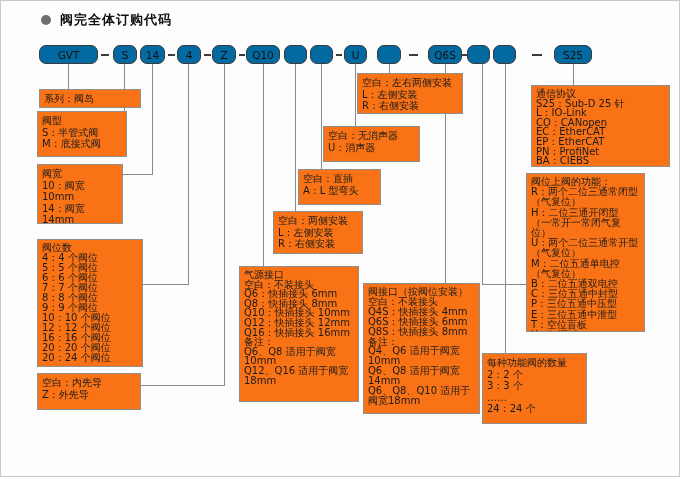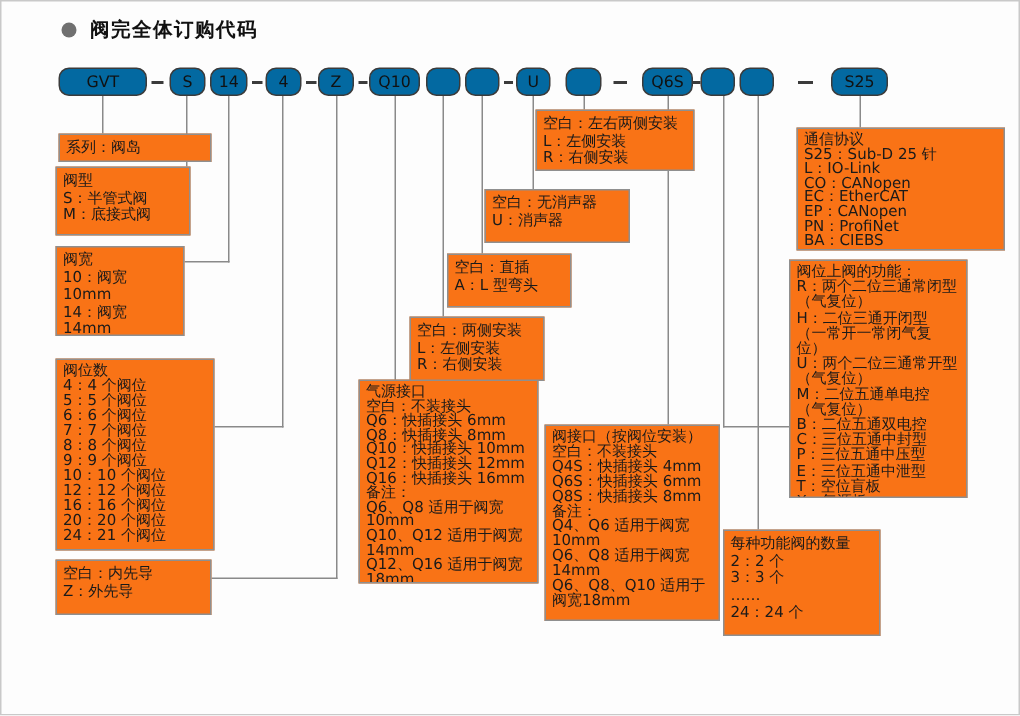--- a/index.html
+++ b/index.html
@@ -97,38 +97,37 @@
       <div class="line">4：4 个阀位</div>
       <div class="line">5：5 个阀位</div>
       <div class="line">6：6 个阀位</div>
       <div class="line">7：7 个阀位</div>
       <div class="line">8：8 个阀位</div>
       <div class="line">9：9 个阀位</div>
       <div class="line">10：10 个阀位</div>
       <div class="line">12：12 个阀位</div>
       <div class="line">16：16 个阀位</div>
       <div class="line">20：20 个阀位</div>
-      <div class="line">24：21 个阀位</div>
+      <div class="line">20：24 个阀位</div>
     </div>
   <div class="eb" style="left:36px;top:372px;width:104px;height:37px;">
       <div class="line">空白：内先导</div>
       <div class="line">Z：外先导</div>
     </div>
 
-  <div class="eb" style="left:238px;top:252px;width:120px;height:136px;line-height:9.6px;">
+  <div class="eb" style="left:238px;top:265px;width:120px;height:136px;line-height:9.6px;">
       <div class="line">气源接口</div>
       <div class="line">空白：不装接头</div>
       <div class="line">Q6：快插接头 6mm</div>
       <div class="line">Q8：快插接头 8mm</div>
       <div class="line">Q10：快插接头 10mm</div>
       <div class="line">Q12：快插接头 12mm</div>
       <div class="line">Q16：快插接头 16mm</div>
       <div class="line">备注：</div>
       <div class="line">Q6、Q8 适用于阀宽10mm</div>
-      <div class="line">Q10、Q12 适用于阀宽14mm</div>
       <div class="line">Q12、Q16 适用于阀宽18mm</div>
     </div>
   <div class="eb" style="left:272px;top:210px;width:90px;height:43px;">
       <div class="line">空白：两侧安装</div>
       <div class="line">L：左侧安装</div>
       <div class="line">R：右侧安装</div>
     </div>
   <div class="eb" style="left:322px;top:125px;width:97px;height:36px;">
       <div class="line">空白：无消声器</div>
       <div class="line">U：消声器</div>
@@ -153,21 +152,21 @@
       <div class="line">Q6、Q8 适用于阀宽14mm</div>
       <div class="line">Q6、Q8、Q10 适用于阀宽18mm</div>
     </div>
 
   <div class="eb" style="left:530px;top:84px;width:139px;height:82px;line-height:9.6px;">
       <div class="line">通信协议</div>
       <div class="line">S25：Sub-D 25 针</div>
       <div class="line">L：IO-Link</div>
       <div class="line">CO：CANopen</div>
       <div class="line">EC：EtherCAT</div>
-      <div class="line">EP：CANopen</div>
+      <div class="line">EP：EtherCAT</div>
       <div class="line">PN：ProfiNet</div>
       <div class="line">BA：CIEBS</div>
     </div>
   <div class="eb" style="left:525px;top:172px;width:119px;height:159px;line-height:10.2px;">
       <div class="line">阀位上阀的功能：</div>
       <div class="line">R：两个二位三通常闭型</div>
       <div class="line">（气复位）</div>
       <div class="line">H：二位三通开闭型</div>
       <div class="line">（一常开一常闭气复位）</div>
       <div class="line">U：两个二位三通常开型</div>

